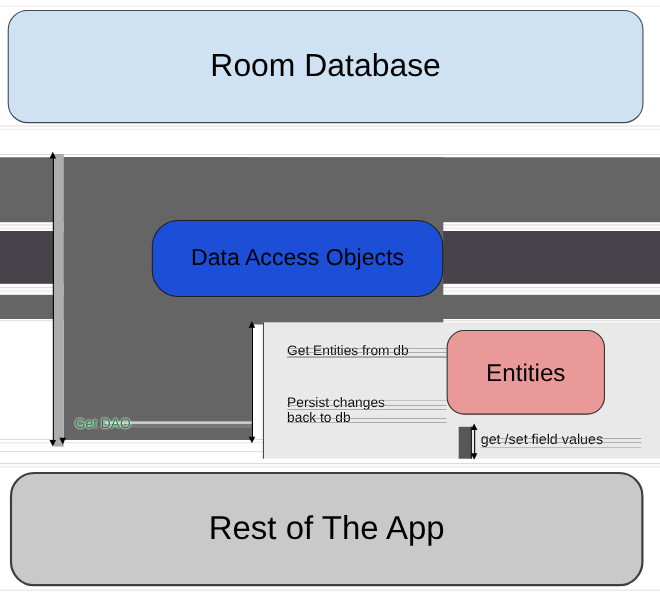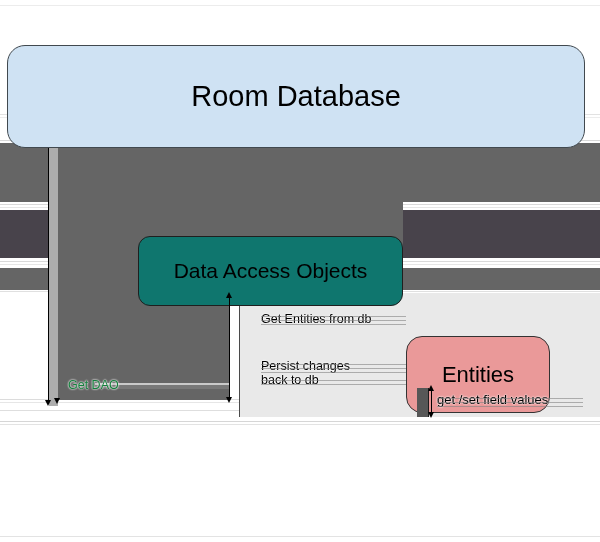--- a/index.html
+++ b/index.html
@@ -13,24 +13,24 @@
   
   .band-top   {left:0;top:143px;width:600px;height:59px;background:#656565;}
   .band-dark  {left:0;top:210px;width:600px;height:48px;background:#48434b;}
   .band-thin  {left:0;top:268px;width:600px;height:22px;background:#656565;}
   .block-upper{left:58px;top:143px;width:345px;height:152px;background:#656565;}
   .block-lower{left:58px;top:143px;width:171px;height:257px;background:#656565;}
   .panel      {left:239px;top:293px;width:361px;height:124px;background:#e9e9e9;border-left:1px solid #4a4a4a;}
   
   .node{
     position:absolute;display:flex;align-items:center;justify-content:center;
-    box-sizing:border-box;text-align:center;margin-top:36px;
+    box-sizing:border-box;text-align:center;
   }
   .node-room  {left:7px;  top:9px;  width:578px;height:103px;background:#cfe2f3;border:1.5px solid #41494f;border-radius:18px;font-size:29px;}
-  .node-dao   {left:138px;top:200px;width:265px;height:70px; background:#0f766e;border:1.5px solid #1f1f1f;border-radius:12px;font-size:21px;text-align:right;}
+  .node-dao   {left:138px;top:200px;width:265px;height:70px; background:#1d4ed8;border:1.5px solid #1f1f1f;border-radius:24px;font-size:21px;text-align:right;}
   .node-ent   {left:406px;top:300px;width:144px;height:77px; background:#ea9999;border:1.5px solid #333333;border-radius:16px;font-size:22px;}
   .node-rest  {left:9px;  top:429px;width:576px;height:104px;background:#c9c9c9;border:2px solid #3f3f3f;border-radius:22px;font-size:30px;}
   
   .light-bar {left:49px;top:140px;width:9px;height:266px;background:#adadad;}
   .vline{position:absolute;width:1px;background:#000;}
   .arr{position:absolute;width:0;height:0;border-left:3.5px solid transparent;border-right:3.5px solid transparent;}
   .arr-up{border-bottom:6px solid #000;}
   .arr-down{border-top:6px solid #000;}
   .mini-bar{left:417px;top:388px;width:11px;height:29px;background:#575757;border-right:1px solid #1c1c1c;}
   
@@ -111,15 +111,18 @@
   <div class="arr arr-down" style="left:428px;top:412px;"></div>
   <div class="lbl lbl-get-set">get /set field values</div>
   <div class="stripe stripe-thin stripe-gs"></div>
 
   <div class="node node-room">
     <span>Room Database</span>
   </div>
 
   <div class="hline" style="top:421px;background:#d6d6d6;"></div>
   <div class="hline" style="top:424px;background:#e3e3e3;"></div>
+  <div class="node node-rest">
+    <span>Rest of The App</span>
+  </div>
   <div class="hline" style="top:536px;background:#e3e3e3;"></div>
 
 </div>
 
 </body></html>

